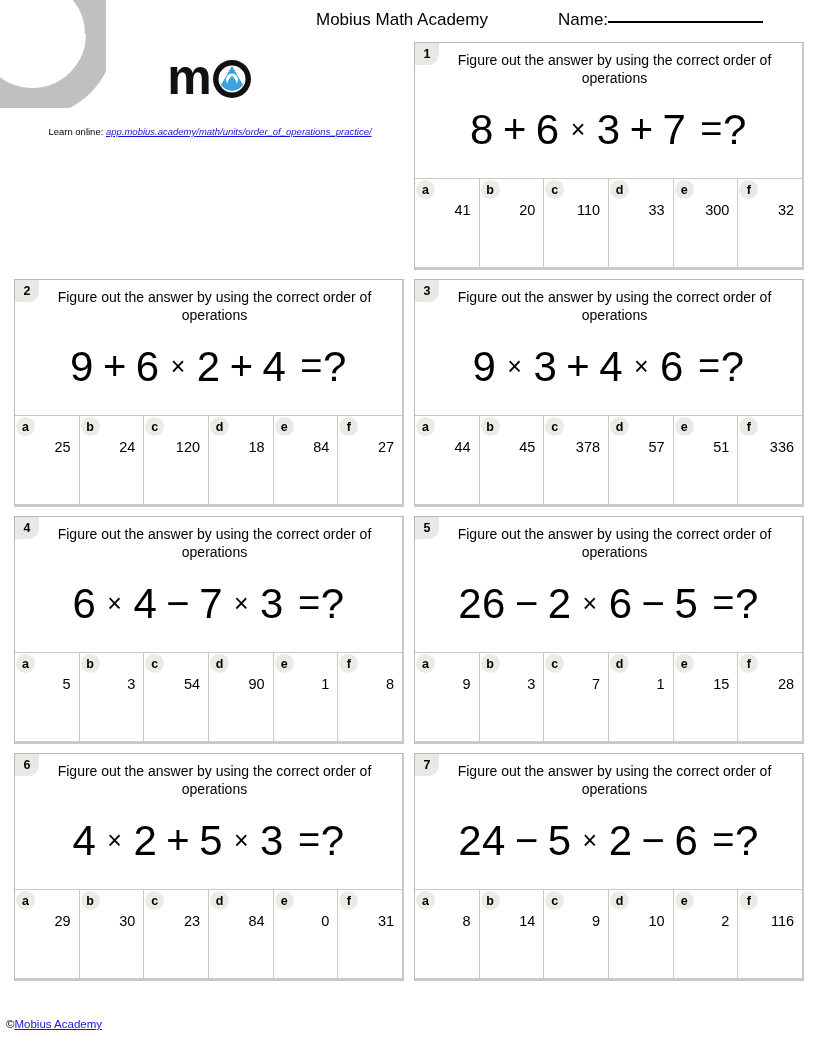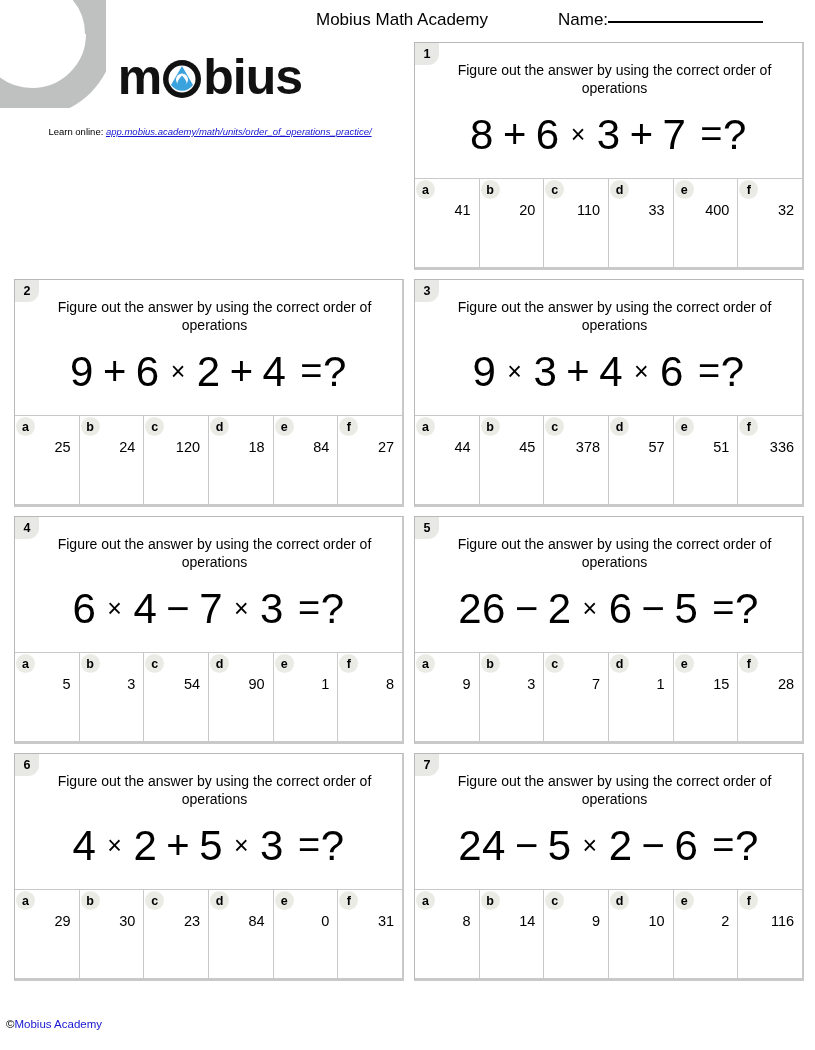--- a/index.html
+++ b/index.html
@@ -145,21 +145,21 @@
     background: #e8e8e4;
     border-bottom-right-radius: 11px;
     font-size: 12.5px;
     font-weight: bold;
     display: flex;
     align-items: center;
     justify-content: center;
     color: #000;
   }
   .q-text {
-    margin: 18px 14px 0 26px;
+    margin: 8px 14px 0 26px;
     font-size: 14px;
     line-height: 1.3;
     text-align: center;
   }
   .q-eq {
     flex: 1 1 auto;
     display: flex;
     align-items: center;
     justify-content: center;
     font-size: 40px;
@@ -224,20 +224,21 @@
     font-size: 11.5px;
   }
   .footer-left {
     position: absolute;
     left: 6px;
     top: 0;
     white-space: nowrap;
   }
   .footer-link {
     color: #1515cf;
+    text-decoration: underline;
   }
   .footer-center {
     position: absolute;
     left: 180px;
     top: 0;
     white-space: nowrap;
   }
 </style>
 </head>
 <body>
@@ -260,21 +261,20 @@
       <span class="logo-text">m</span>
       <span class="logo-o">
         <svg viewBox="0 0 40 40" width="40" height="40">
           <circle cx="20" cy="20" r="19" fill="#111"></circle>
           <circle cx="20" cy="20" r="13.5" fill="#ffffff"></circle>
           <path d="M20 7 L31 26 A13.5 13.5 0 0 1 9 26 Z" fill="#3aa3dd"></path>
           <path d="M20 14.5 A6 6 0 1 0 20 26.5 A6 6 0 1 0 20 14.5 Z" fill="#ffffff"></path>
           <path d="M20 16.5 C23 20 24.5 22 24.5 23.6 A4.5 4.5 0 0 1 15.5 23.6 C15.5 22 17 20 20 16.5 Z" fill="#3aa3dd"></path>
         </svg>
       </span>
-      <span class="logo-text">bius</span>
     </div>
   </div>
 
 
   <div class="learn-line">
     <span>Learn online:</span>
     <span class="learn-link">app.mobius.academy/math/units/order_of_operations_practice/</span>
   </div>
 </div>
 
@@ -311,21 +311,21 @@
           <div class="acell">
             <span class="alabel">c</span>
             <span class="aval">110</span>
           </div>
           <div class="acell">
             <span class="alabel">d</span>
             <span class="aval">33</span>
           </div>
           <div class="acell">
             <span class="alabel">e</span>
-            <span class="aval">400</span>
+            <span class="aval">300</span>
           </div>
           <div class="acell">
             <span class="alabel">f</span>
             <span class="aval">32</span>
           </div>
         </div>
       </div>
     </div>
   <div class="qslot">
       <div class="qbox">

